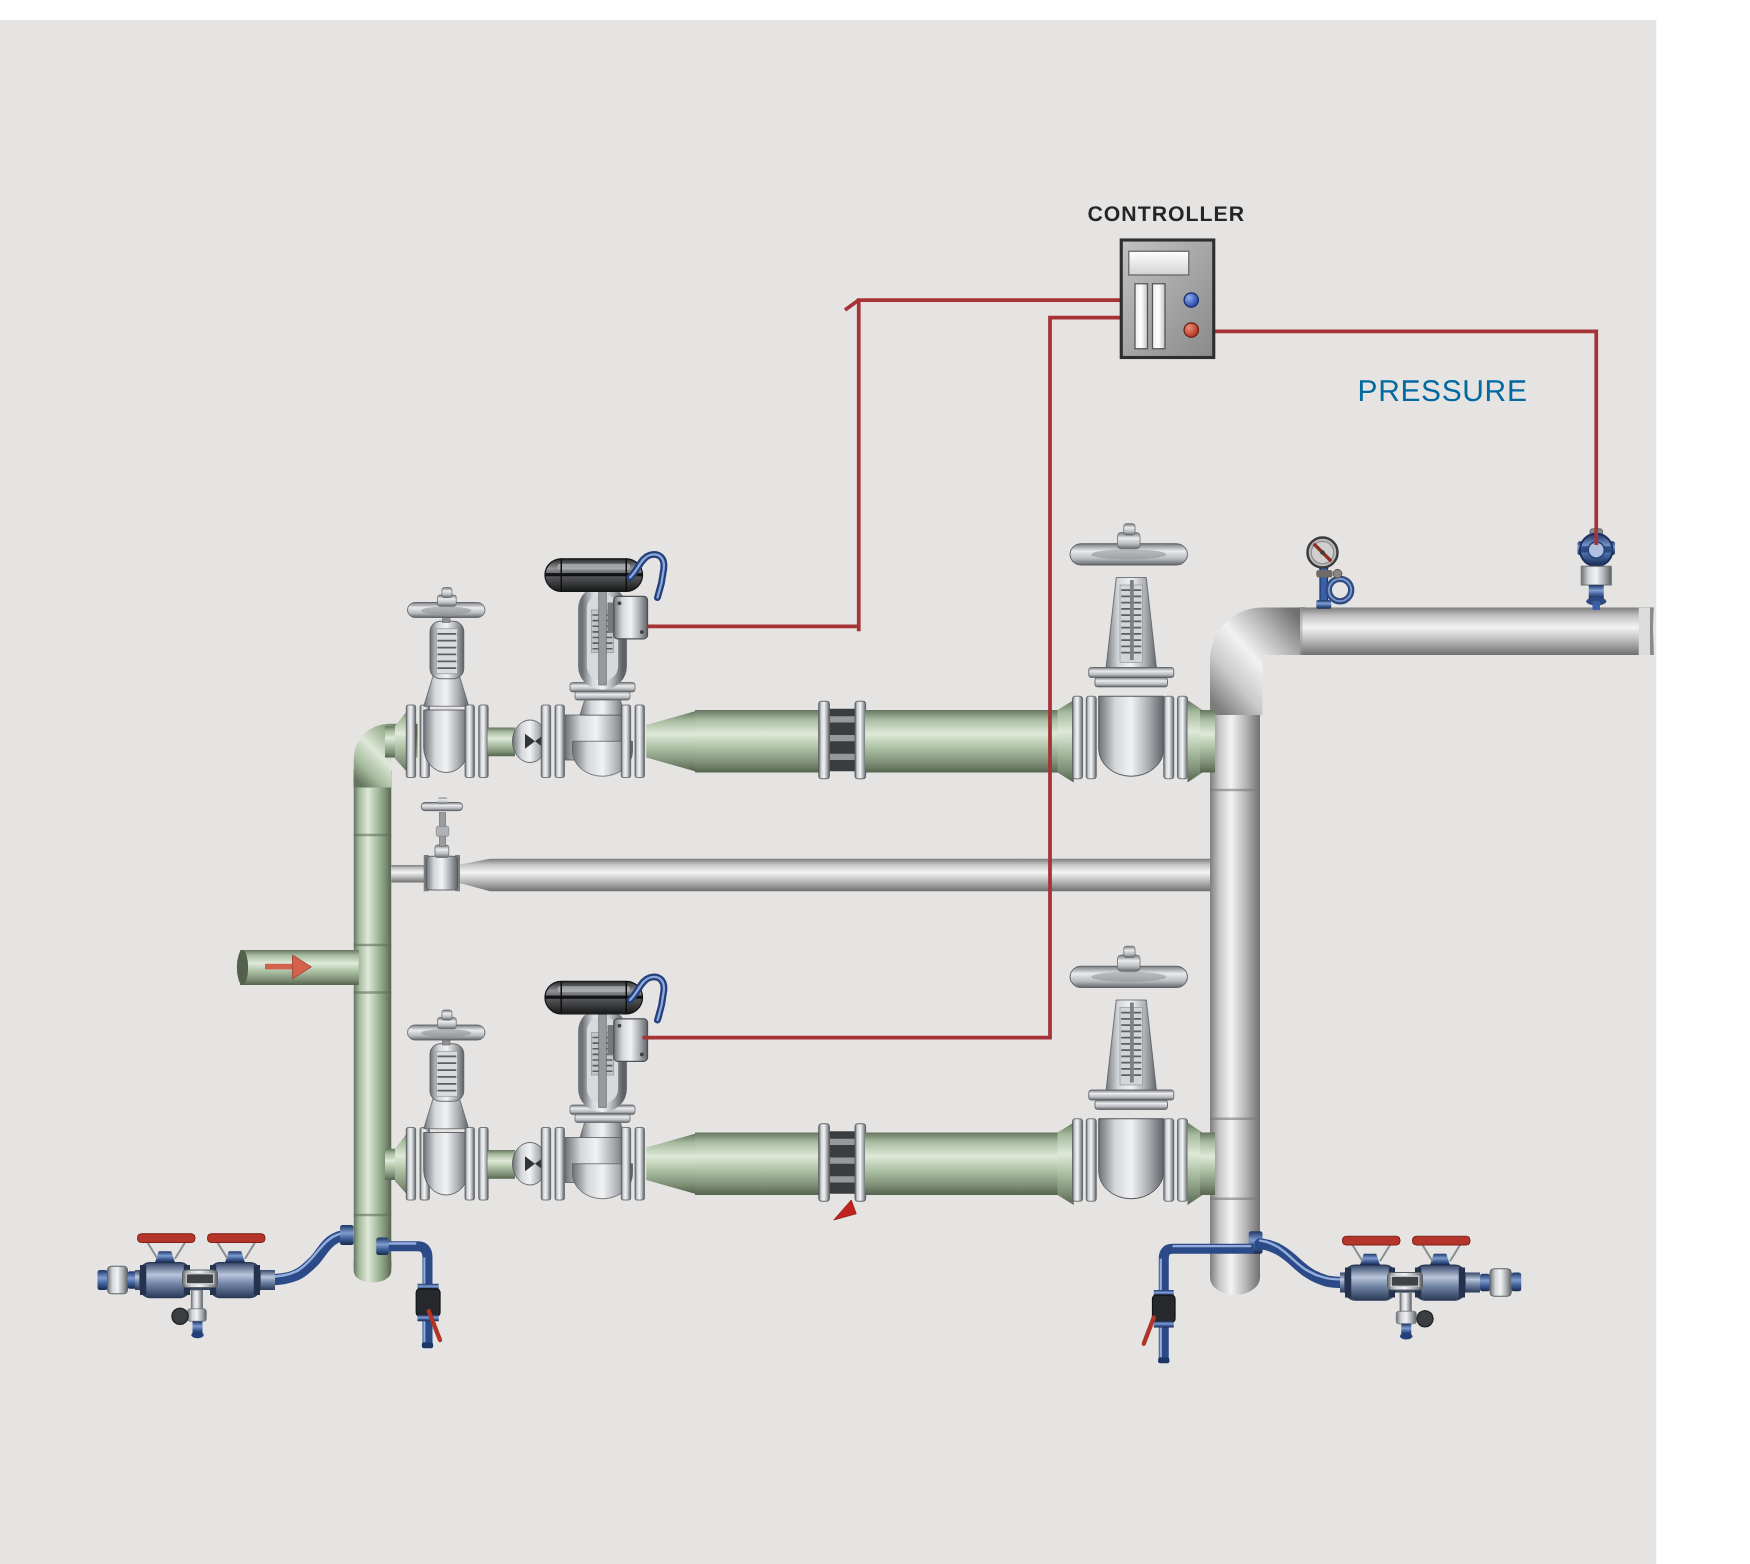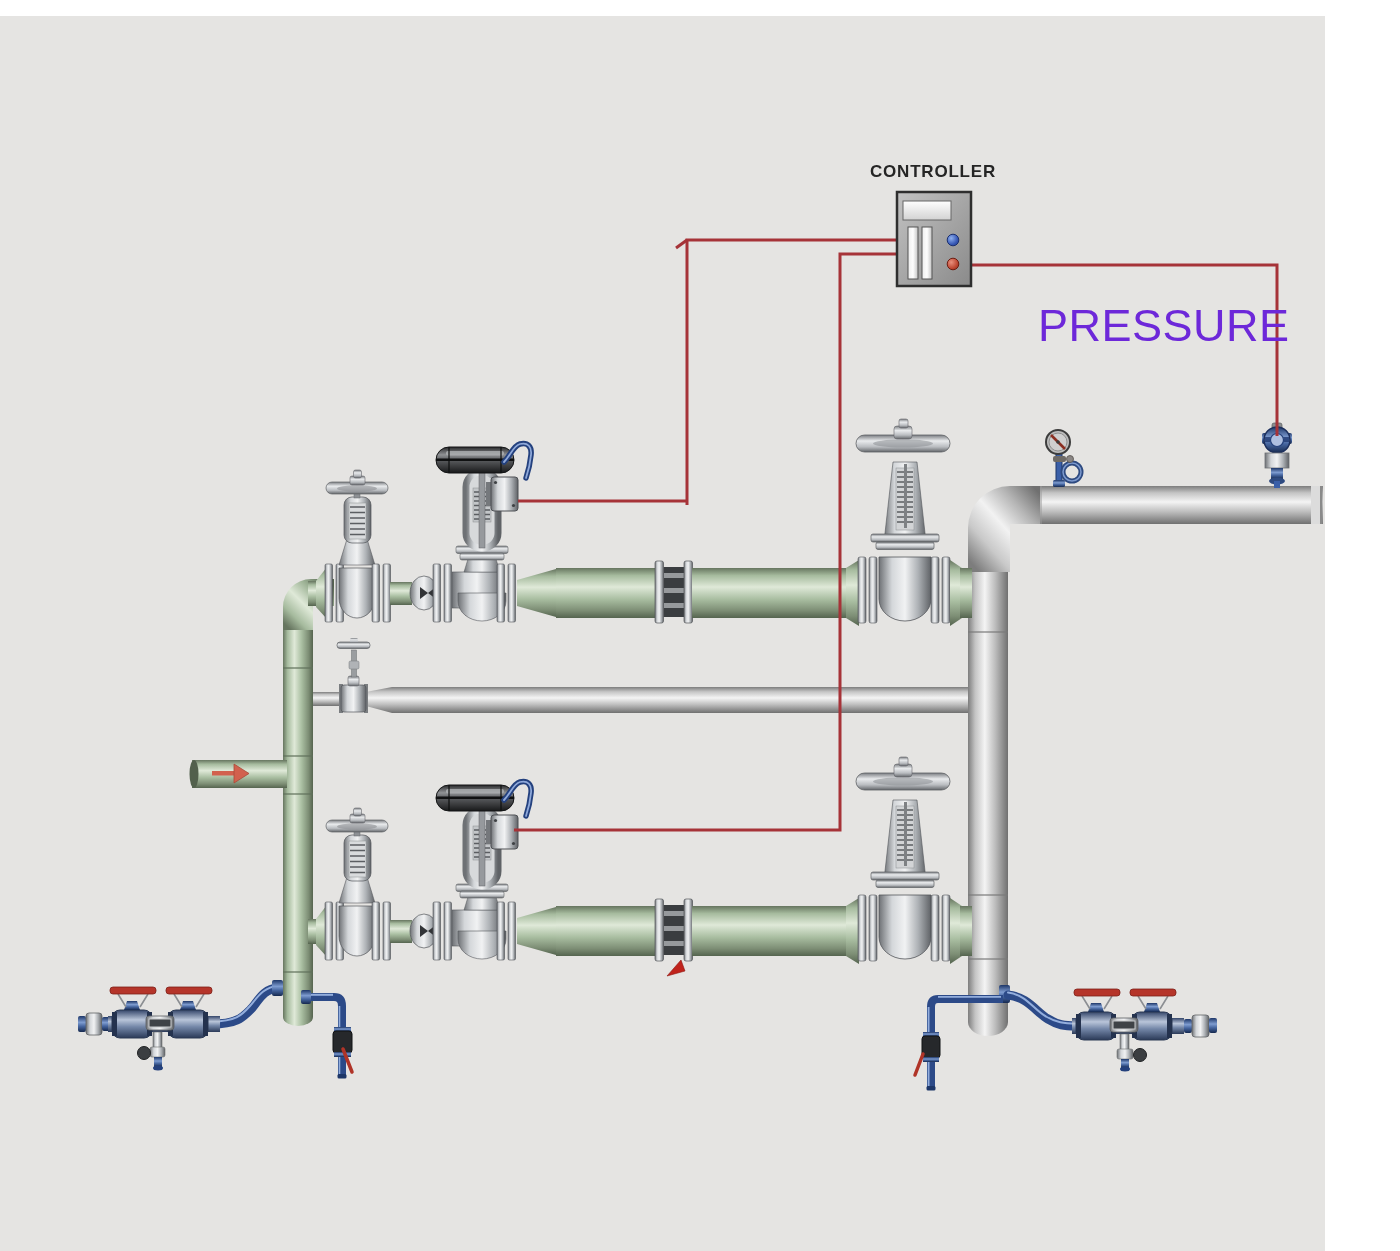--- a/index.html
+++ b/index.html
@@ -2,22 +2,22 @@
 <html><head>
 <meta charset="utf-8">
 <style>
   html,body{margin:0;padding:0;}
   .stage{position:relative;width:1325px;height:1251px;background:#e5e4e2;overflow:hidden;
          font-family:"Liberation Sans",sans-serif;margin-top:16px;}
   .stage svg{position:absolute;left:0;top:0;}
   .lbl{position:absolute;color:#2b2b2b;}
   .controller-lbl{left:858px;top:146px;width:150px;text-align:center;
                   font-size:17px;font-weight:bold;letter-spacing:0.8px;color:#252525;}
-  .pressure-lbl{left:1038px;top:284px;width:180px;font-size:45px;font-weight:400;
-                letter-spacing:0.5px;color:#6d28d9;}
+  .pressure-lbl{left:1086px;top:284px;width:180px;font-size:24px;font-weight:400;
+                letter-spacing:0.5px;color:#0369a1;}
 </style>
 </head>
 <body>
 
 <div class="stage">
 
 <svg width="1400" height="1251" viewBox="0 0 1400 1251">
 <defs>
   <linearGradient id="gH" x1="0" y1="0" x2="0" y2="1">
     <stop offset="0" stop-color="#66755f"></stop>

